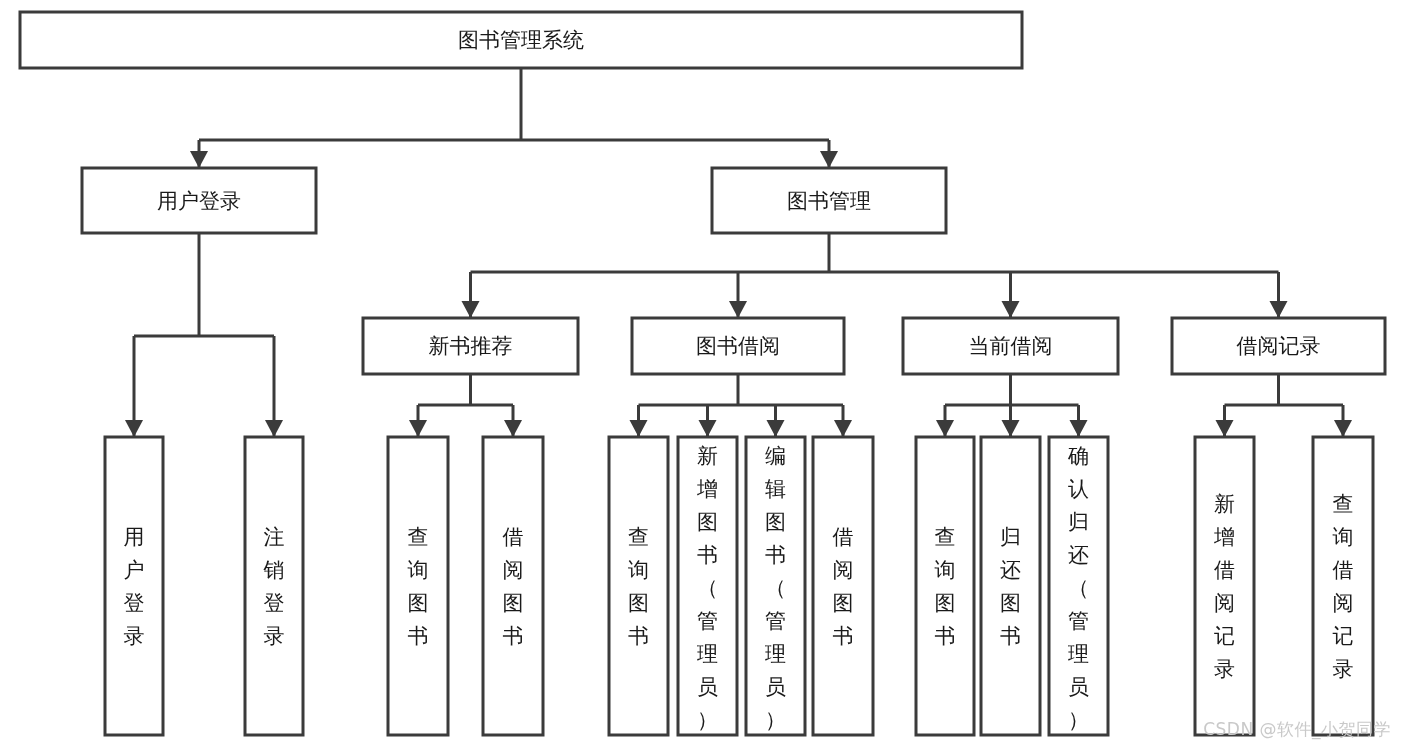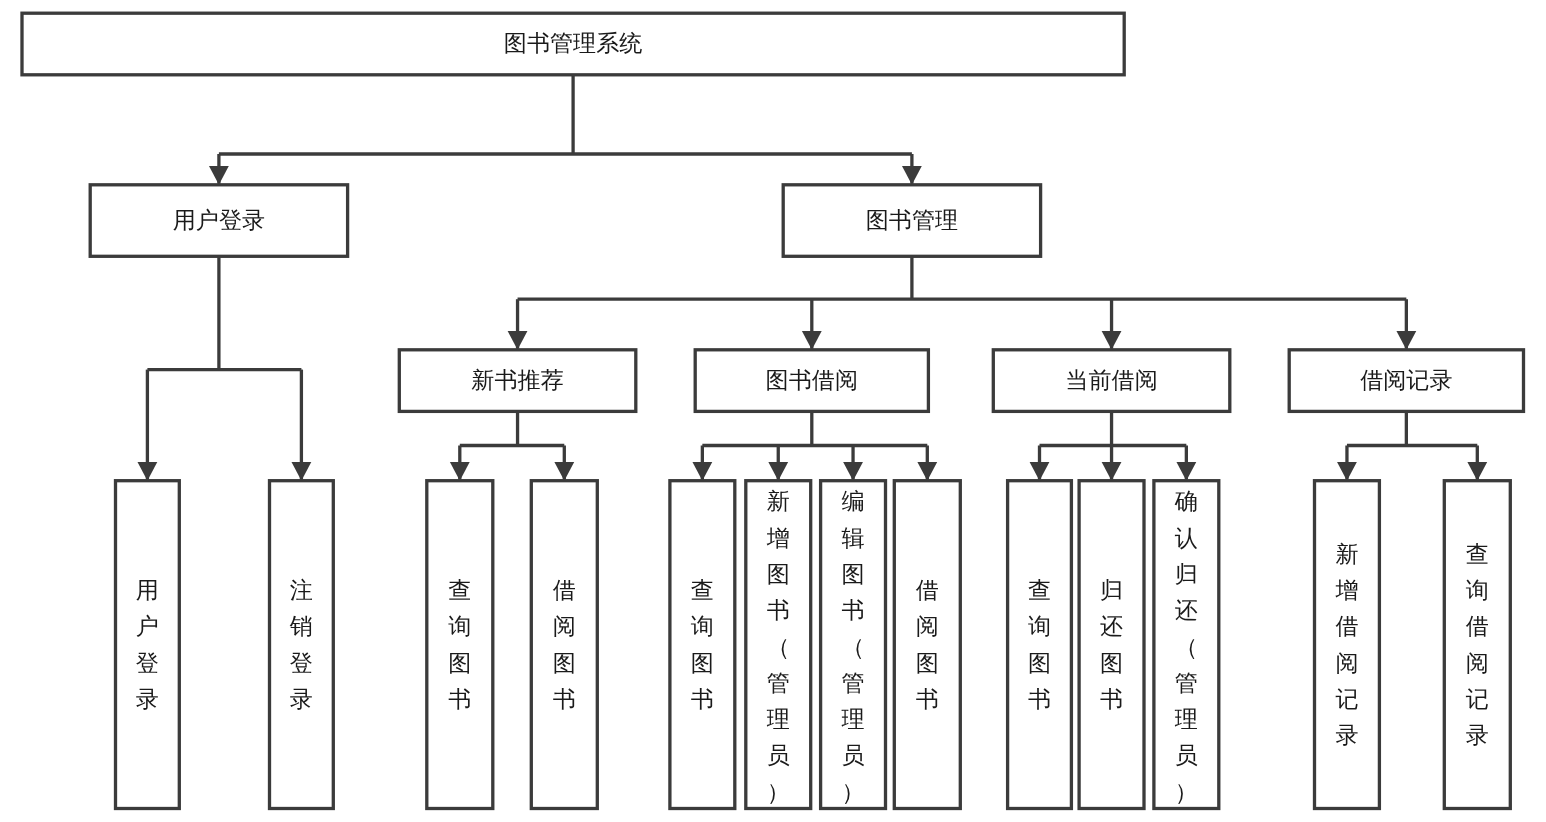--- a/index.html
+++ b/index.html
@@ -216,13 +216,14 @@
         <g>
           <rect x="1195" y="437" width="59" height="298" class="node-box"></rect>
           <text x="1224.5" y="510.76" class="node-label-vertical"><tspan x="1224.5" dy="0">新</tspan><tspan x="1224.5" dy="33">增</tspan><tspan x="1224.5" dy="33">借</tspan><tspan x="1224.5" dy="33">阅</tspan><tspan x="1224.5" dy="33">记</tspan><tspan x="1224.5" dy="33">录</tspan></text>
         </g>
         <g>
           <rect x="1313" y="437" width="60" height="298" class="node-box"></rect>
           <text x="1343" y="510.76" class="node-label-vertical"><tspan x="1343" dy="0">查</tspan><tspan x="1343" dy="33">询</tspan><tspan x="1343" dy="33">借</tspan><tspan x="1343" dy="33">阅</tspan><tspan x="1343" dy="33">记</tspan><tspan x="1343" dy="33">录</tspan></text>
         </g>
       </g>
   </svg>
+  <div class="watermark-text">CSDN @软件_小贺同学</div>
 </div>
 
 </body></html>

